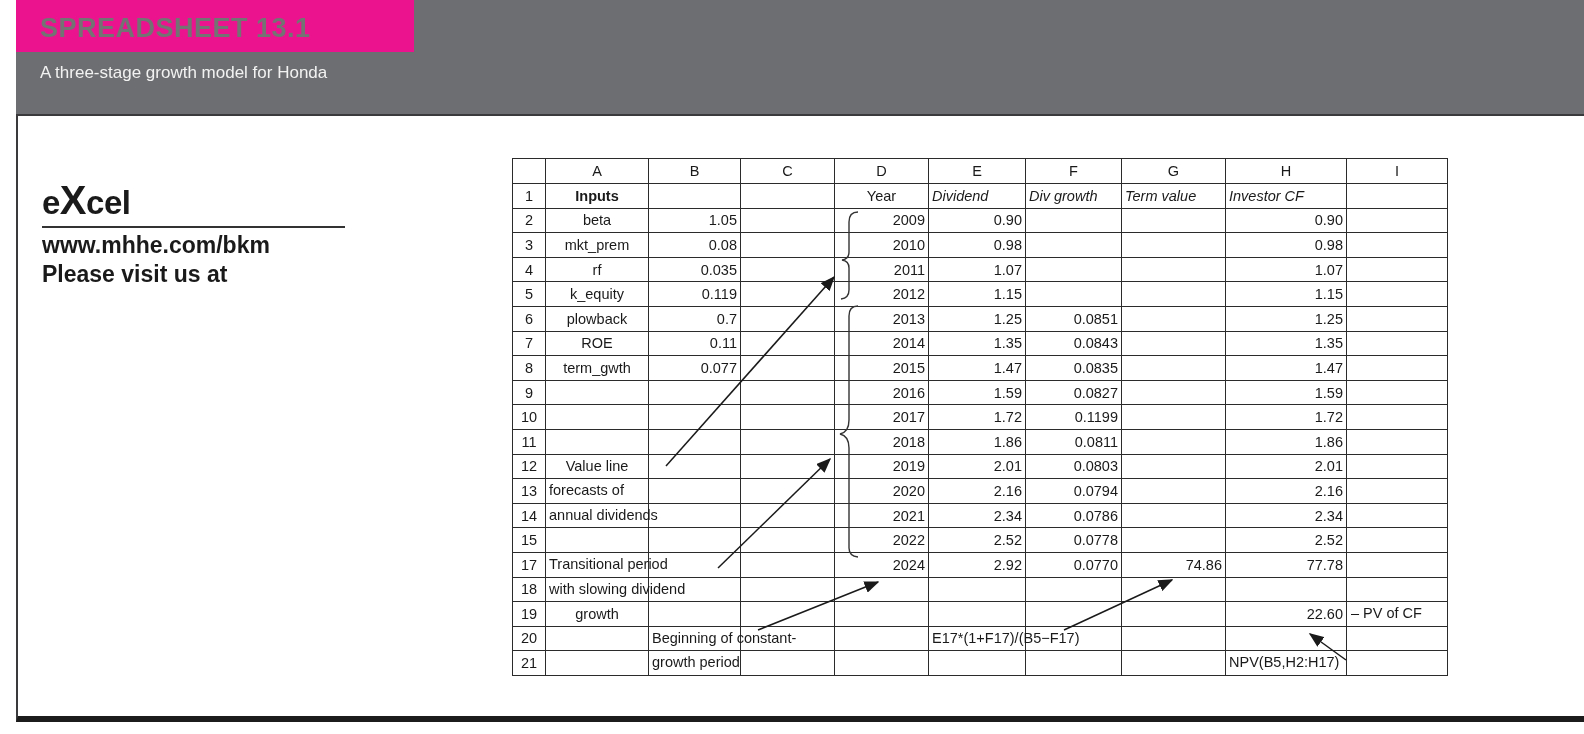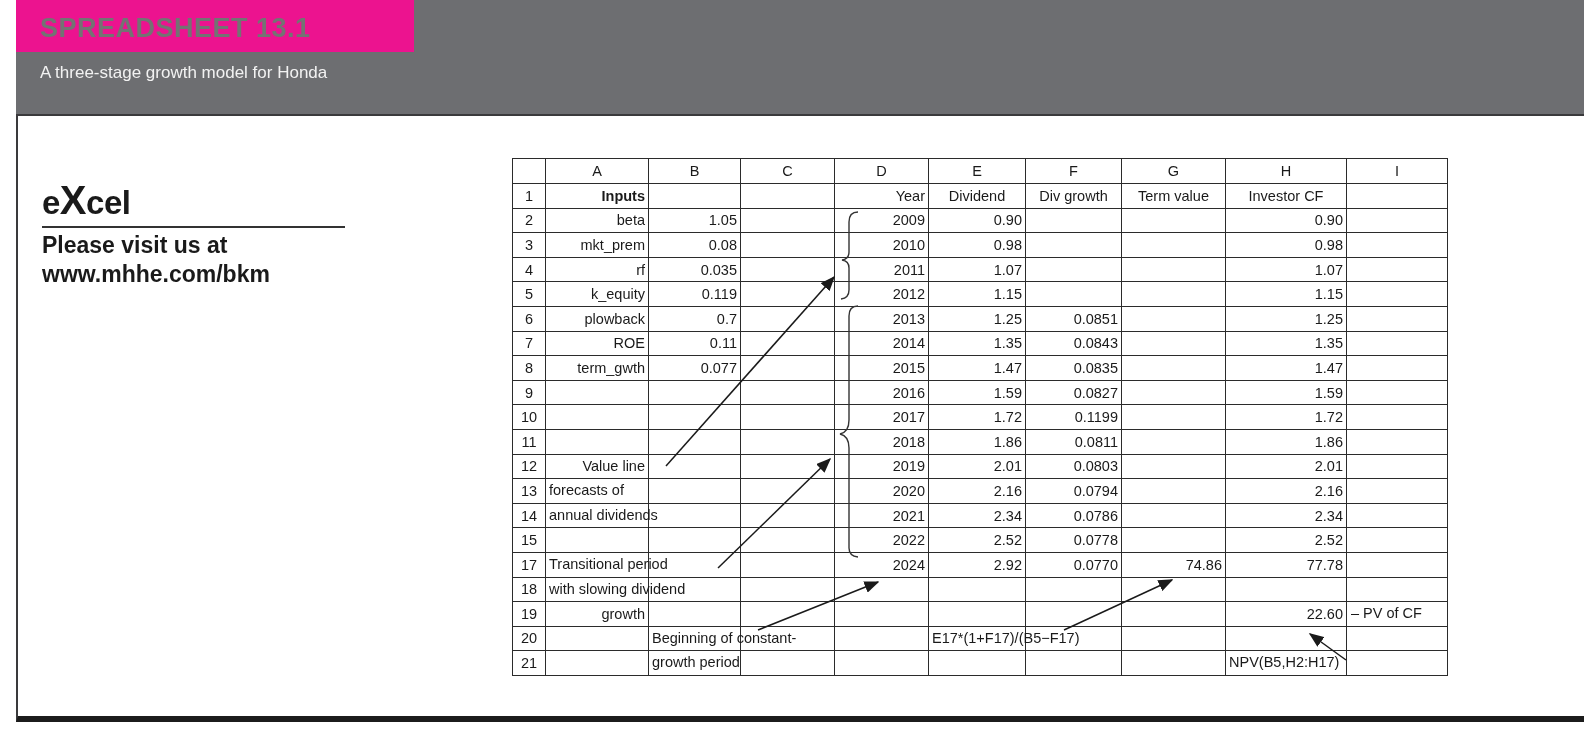--- a/index.html
+++ b/index.html
@@ -43,22 +43,22 @@
     position: absolute; left: 512px; top: 158px; border-collapse: collapse;
     table-layout: fixed; font-size: 14.5px;
   }
   table.sheet td {
     border: 1.5px solid #2b2b2b; height: 24.6px; padding: 0 3px; white-space: nowrap;
     overflow: visible; line-height: 22px;
   }
   table.sheet tr.colhdr td { text-align: center; height: 25px; }
   td.rn { text-align: center; }
   td.num { text-align: right; }
-  td.txt { text-align: right; }
-  td.ctr { text-align: center; }
+  td.txt { text-align: center; }
+  td.ctr { text-align: left; font-style: italic; }
   td.bold { font-weight: bold; }
   td.spill { position: relative; }
   td.spill span { position: absolute; left: 3px; top: 0; z-index: 2; white-space: nowrap; }
   td.noright { border-right-color: transparent; }
   td.i-ann { position: relative; border-radius: 12px; }
   td.i-ann span { position: absolute; left: 4px; top: 0; white-space: nowrap; }
 
   svg.annot { position: absolute; left: 0; top: 0; pointer-events: none; }
 </style>
 </head>
@@ -66,22 +66,22 @@
 
 <div class="header-band"></div>
 <div class="title-tab"></div>
 <div class="title-text">SPREADSHEET 13.1</div>
 <div class="subtitle-text">A three-stage growth model for Honda</div>
 <div class="frame"></div>
 
 <div class="excel-logo"><span>e</span><span class="big-x">X</span><span>cel</span></div>
 <div class="logo-rule"></div>
 <div class="visit-text">
+  <div>www.mhhe.com/bkm</div>
   <div>Please visit us at</div>
-  <div>www.mhhe.com/bkm</div>
 </div>
 
 <table class="sheet" id="sheet">
   <colgroup>
     <col style="width:33px">
       <col style="width:103px">
       <col style="width:92px">
       <col style="width:94px">
     <col style="width:94px">
       <col style="width:97px">

